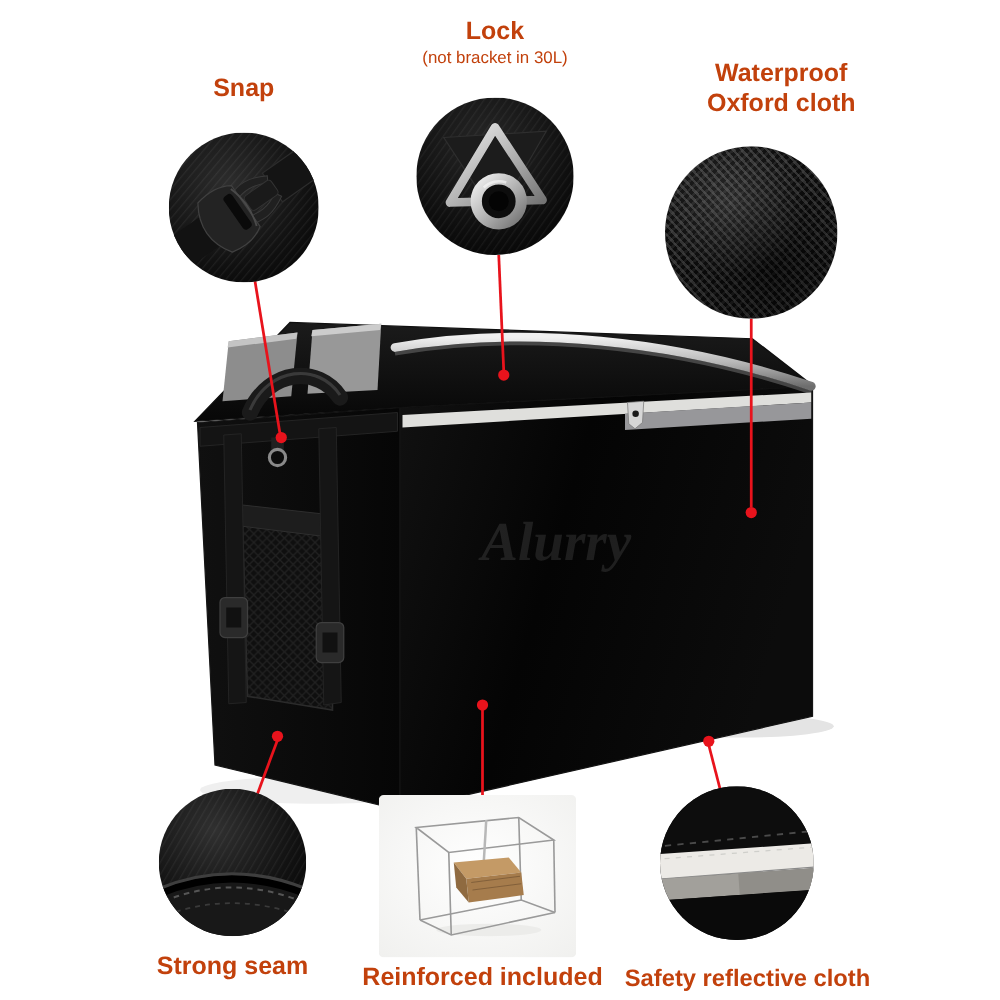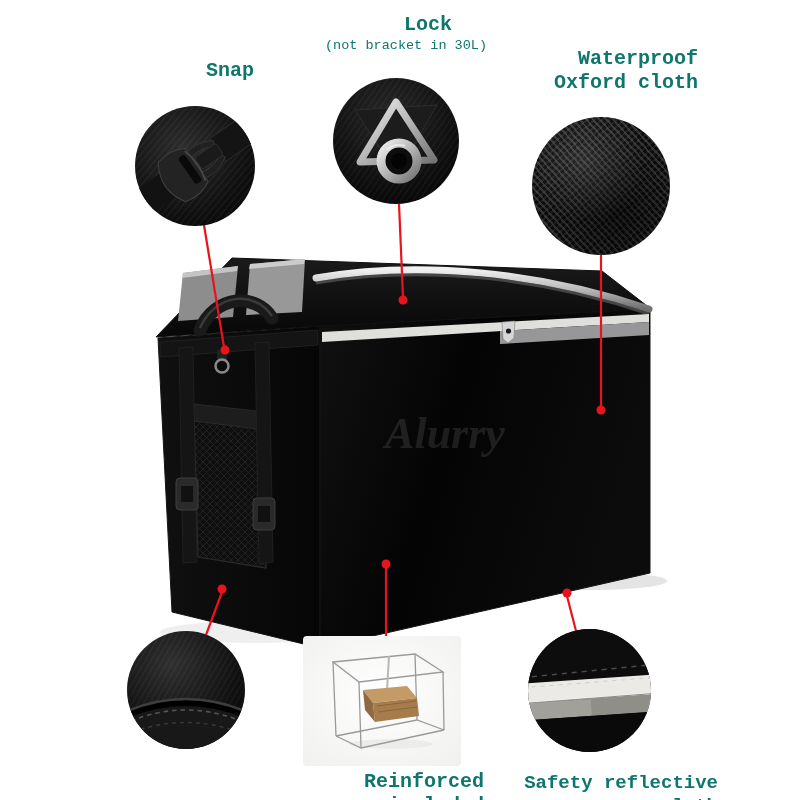--- a/index.html
+++ b/index.html
@@ -1,20 +1,20 @@
 <!DOCTYPE html>
 <html><head>
 <meta charset="utf-8">
 <style>
   html,body{margin:0;padding:0;background:#ffffff;}
   .canvas{position:relative;width:800px;height:800px;background:#ffffff;overflow:hidden;
           font-family:"Liberation Sans",sans-serif;color:#0d0d0d;}
   .scene{position:absolute;left:0;top:0;width:800px;height:800px;z-index:1;}
-  .label{position:absolute;font-weight:700;font-size:20px;line-height:1.22;text-align:right;
-         color:#0f766e;z-index:3;font-family:Liberation Mono, monospace;}
+  .label{position:absolute;font-weight:700;font-size:20px;line-height:1.22;text-align:center;
+         color:#c2410c;z-index:3;}
   .label.note{font-weight:400;font-size:13.5px;}
   .circle{position:absolute;border-radius:50%;overflow:hidden;z-index:2;}
   .circle svg,.photo svg{display:block;width:100%;height:100%;}
   .photo{position:absolute;z-index:2;}
 
   #snap-circle{left:135px;top:106px;width:120px;height:120px;}
   #lock-circle{left:333px;top:78px;width:126px;height:126px;}
   #waterproof-circle{left:532px;top:117px;width:138px;height:138px;
     background:
       radial-gradient(circle at 38% 32%, rgba(255,255,255,0.13), rgba(255,255,255,0) 48%),
@@ -141,20 +141,21 @@
       <circle cx="222" cy="589" r="4.5"></circle>
       <circle cx="386" cy="564" r="4.5"></circle>
       <circle cx="567" cy="593" r="4.5"></circle>
     </g>
   </svg>
 
   <div class="label" id="snap-label">Snap</div>
   <div class="label" id="lock-label">Lock</div>
   <div class="label note" id="lock-note">(not bracket in 30L)</div>
   <div class="label" id="waterproof-label">Waterproof Oxford cloth</div>
+  <div class="label" id="seam-label">Strong seam</div>
   <div class="label" id="bracket-label">Reinforced included</div>
   <div class="label" id="strip-label">Safety reflective cloth</div>
 
   <div class="circle" id="snap-circle">
     <svg viewBox="0 0 120 120">
       <defs>
         <radialGradient id="snapbg" cx="40%" cy="35%" r="78%">
           <stop offset="0" stop-color="#2d2d2d"></stop>
           <stop offset="0.7" stop-color="#101010"></stop>
           <stop offset="1" stop-color="#060606"></stop>

